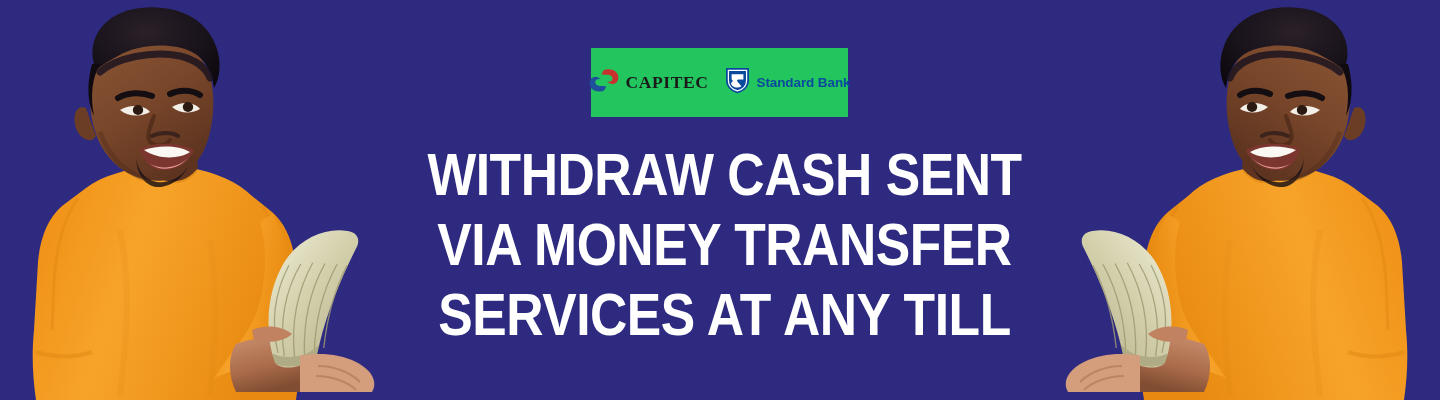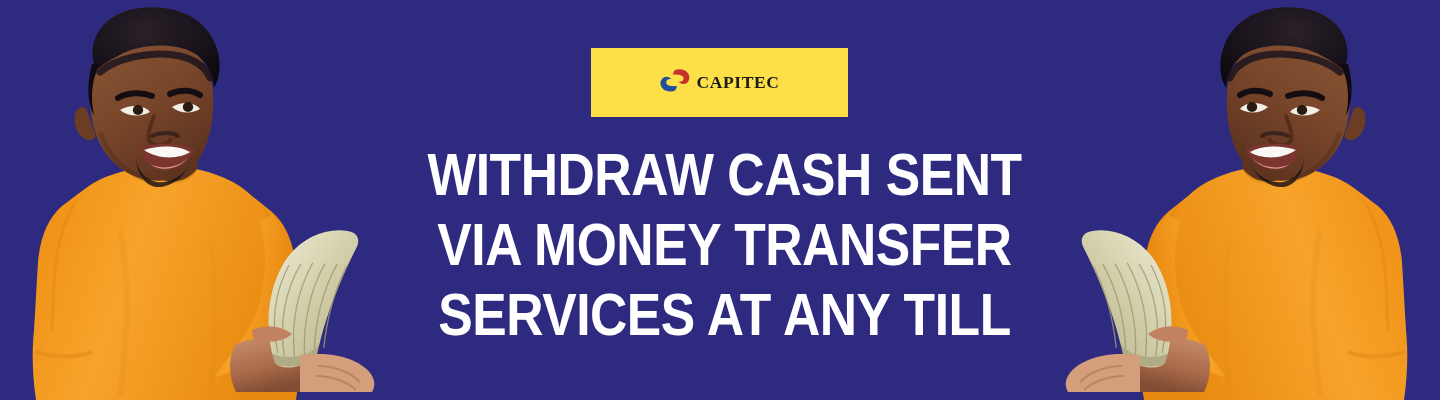--- a/index.html
+++ b/index.html
@@ -29,21 +29,21 @@
   .figure.right { right: 0; transform: scaleX(-1); }
   .figure svg { display: block; width: 100%; height: 100%; }
 
   
   #logo-box {
     position: absolute;
     left: 591px;
     top: 48px;
     width: 257px;
     height: 69px;
-    background: #fde047;
+    background: #22c55e;
     display: flex;
     align-items: center;
     justify-content: center;
     gap: 16px;
   }
   .logo-lockup {
     display: flex;
     align-items: center;
     gap: 7px;
   }
@@ -398,20 +398,36 @@
                    C -0.6 14.6, 0.4 10.2, 3.8 8.4
                    C 6.6 7.0, 9.8 7.8, 11.4 10.2
                    C 9.2 9.6, 7.0 10.4, 6.4 12.2
                    C 5.6 14.6, 7.6 16.8, 10.8 17.0
                    L 17.2 17.2 Z" fill="#1F4E9C"></path>
         </svg>
       </span>
       <span class="capitec-wordmark">CAPITEC</span>
     </div>
 
+    <div class="logo-lockup">
+      <span>
+        <svg width="25" height="27" viewBox="0 0 25 27" xmlns="http://www.w3.org/2000/svg" aria-hidden="true">
+          <path d="M1 1 H24 V13.5 C24 20.2, 18.8 24.6, 12.5 26.3
+                   C 6.2 24.6, 1 20.2, 1 13.5 Z" fill="#0A4A9E"></path>
+          <path d="M3.4 3.4 H21.6 V13.4 C21.6 18.8, 17.5 22.4, 12.5 23.9
+                   C 7.5 22.4, 3.4 18.8, 3.4 13.4 Z" fill="none" stroke="#FFFFFF" stroke-width="1.25"></path>
+          <path d="M6.6 7.2 H18.4 V10.0 H11.4 L 18.4 10.0 V12.6 H13.6
+                   C 12.2 12.6, 11.6 13.4, 12.4 14.4
+                   L 16.4 19.2 C 13.8 21.0, 10.4 21.0, 7.6 19.0
+                   C 5.4 17.4, 6.0 15.2, 8.0 14.0
+                   L 6.6 12.2 Z" fill="#FFFFFF"></path>
+        </svg>
+      </span>
+      <span class="stdbank-wordmark">Standard Bank</span>
+    </div>
 
   </div>
 
   <div id="headline">
     <div class="headline-line">WITHDRAW CASH SENT</div>
     <div class="headline-line">VIA MONEY TRANSFER</div>
     <div class="headline-line">SERVICES AT ANY TILL</div>
   </div>
 
 </div>

